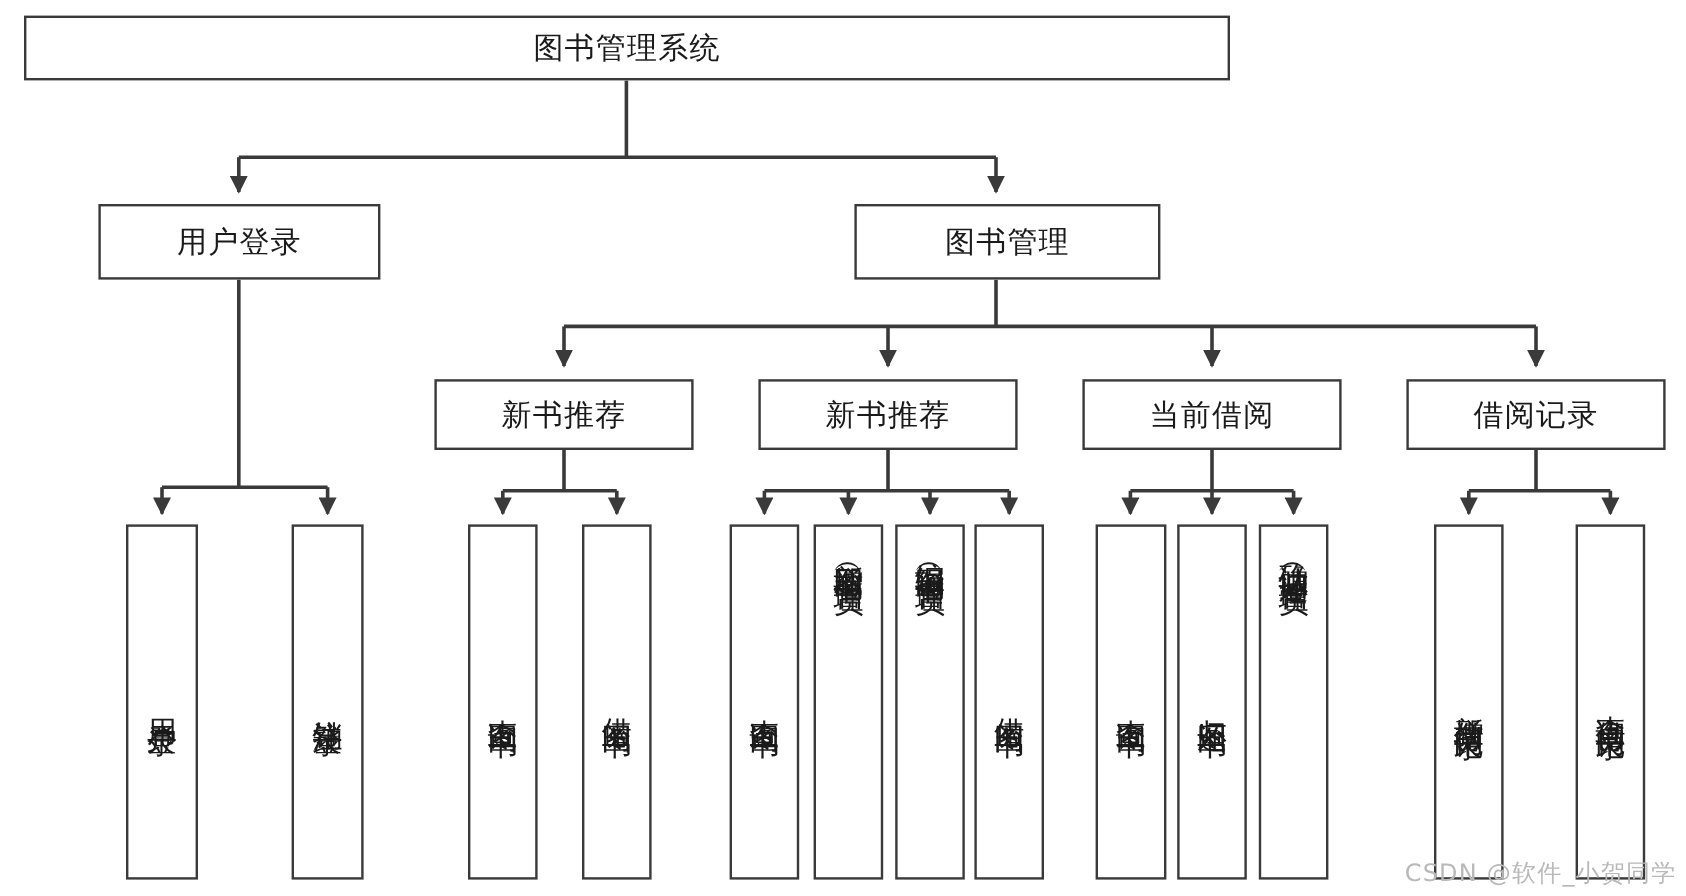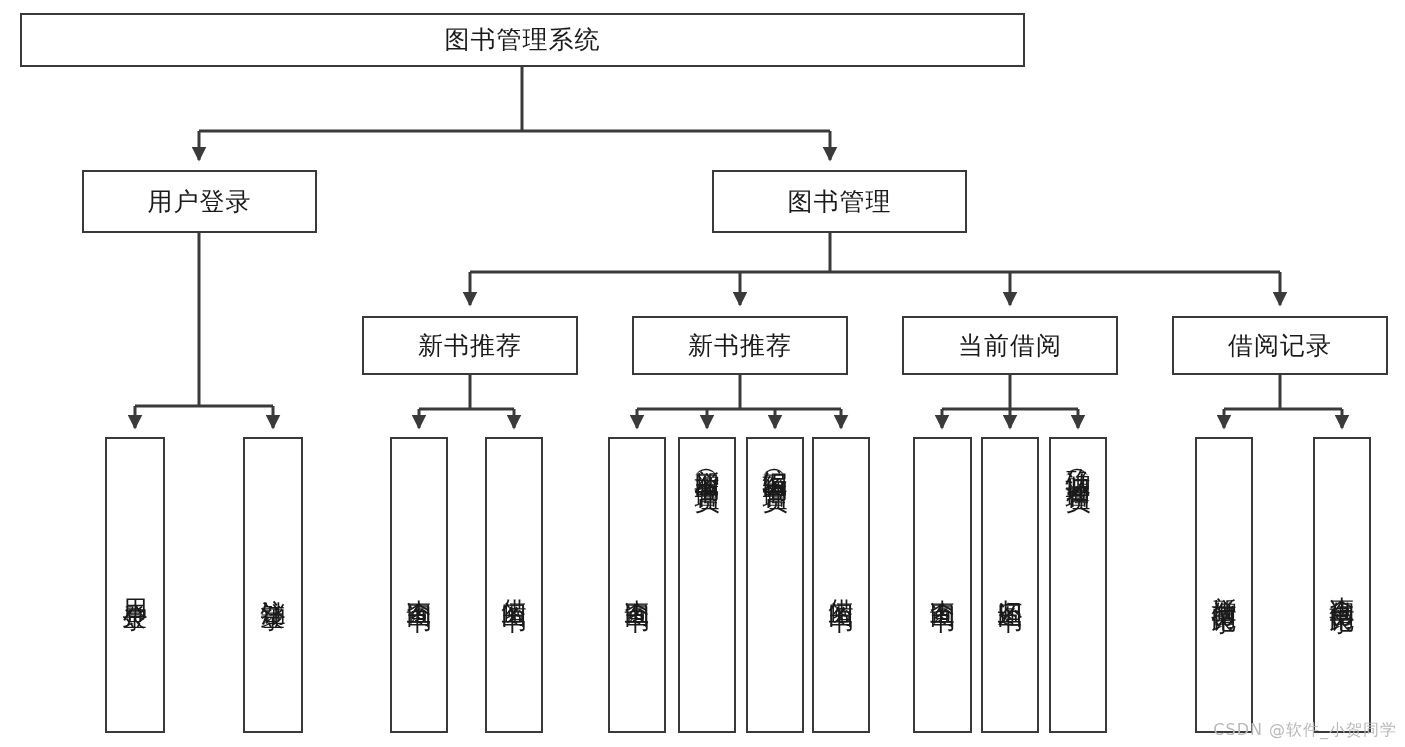--- a/index.html
+++ b/index.html
@@ -82,21 +82,21 @@
     align-items: center;
     padding-top: 0;
   }
 
   
   #watermark {
     position: absolute;
     right: 8px;
     bottom: 6px;
     z-index: 5;
-    font-size: 16px;
+    font-size: 20px;
     color: #b9b9b9;
     letter-spacing: 1px;
     white-space: nowrap;
     font-family: "DejaVu Sans", "Liberation Sans", sans-serif;
   }
 </style>
 </head>
 <body>
 
 <div id="diagram">

